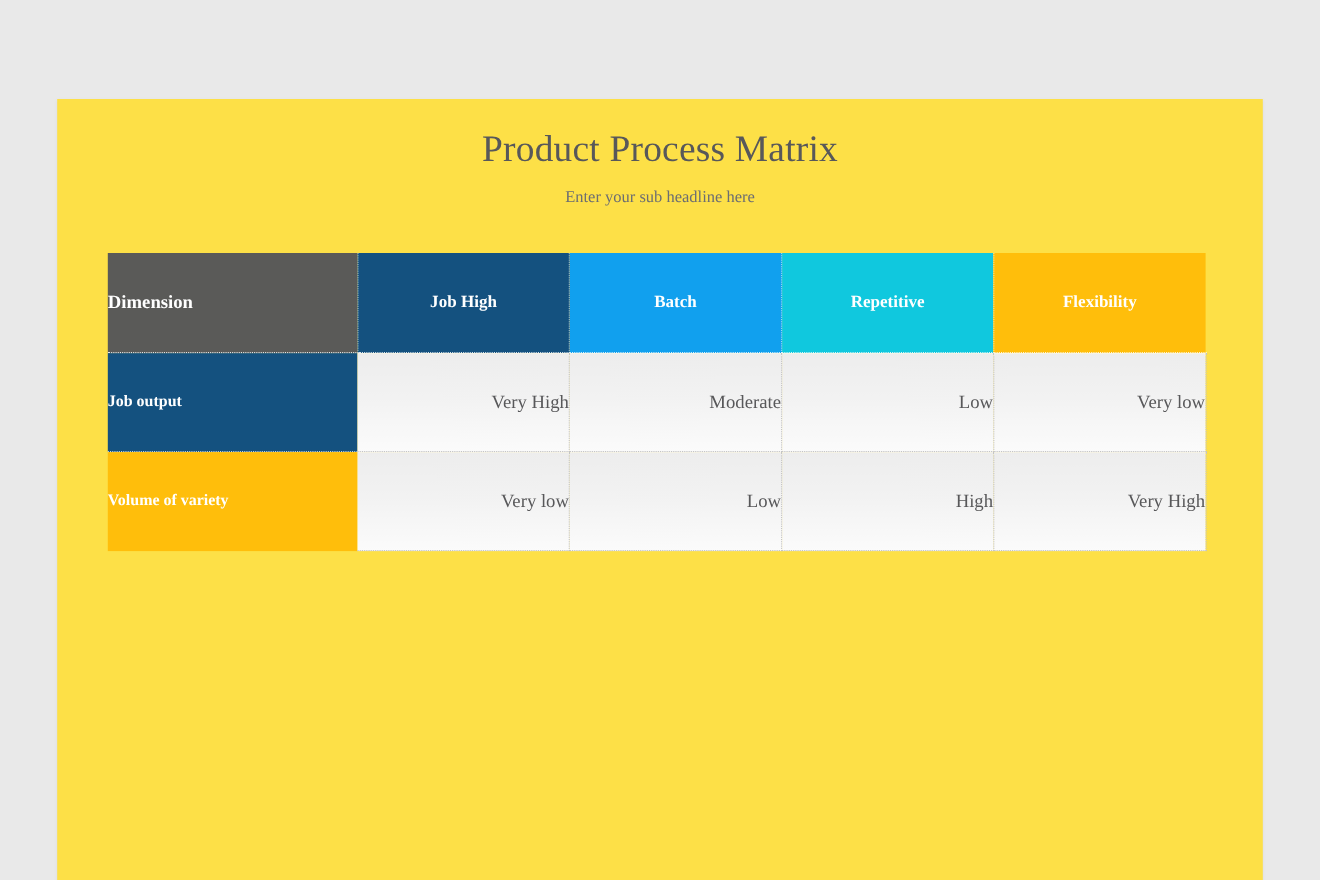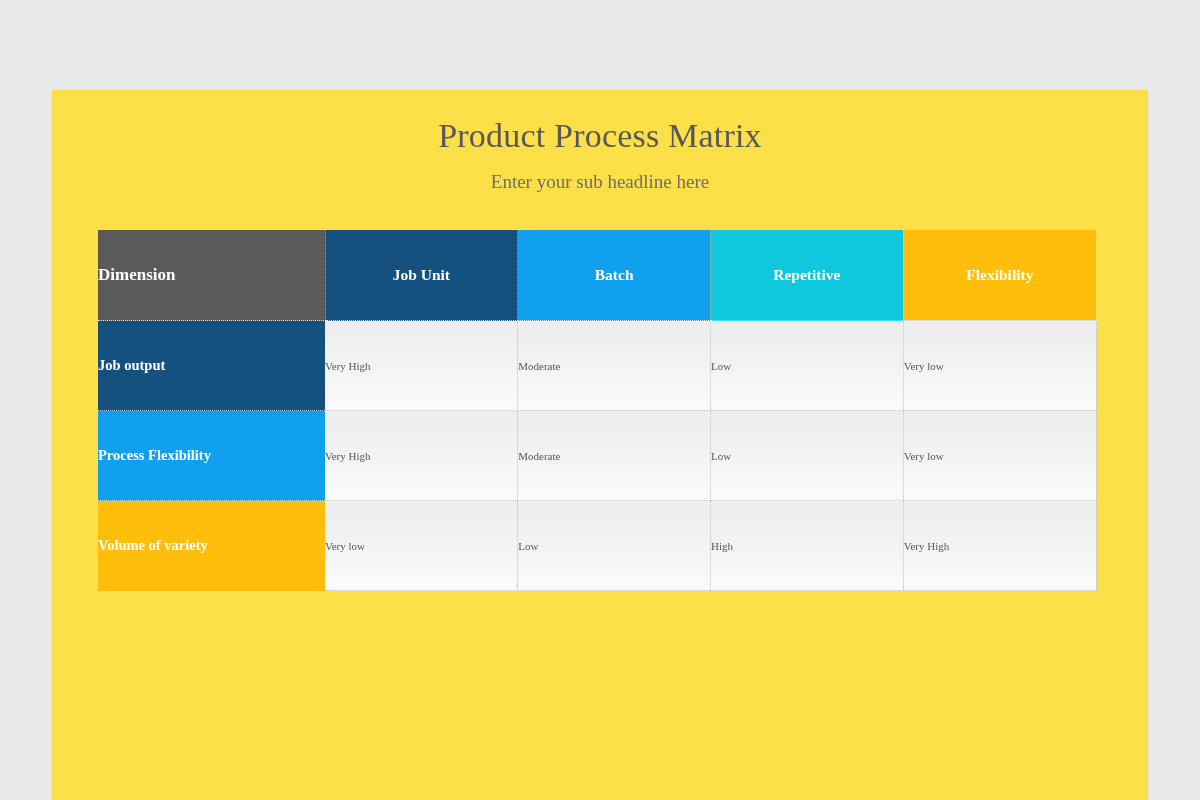--- a/index.html
+++ b/index.html
@@ -32,21 +32,21 @@
   }
   #page-title {
     font-size: 34px;
     font-weight: 400;
     color: #58585a;
     letter-spacing: 0.2px;
     line-height: 1.2;
     margin: 0;
   }
   #page-subtitle {
-    font-size: 19px;
+    font-size: 15px;
     font-weight: 400;
     color: #6d6e71;
     margin: 14px 0 0 0;
     line-height: 1.2;
   }
 
   
   #matrix-table {
     position: absolute;
     left: 46px;
@@ -92,22 +92,22 @@
     text-align: left;
     padding-left: 32px;
     border-bottom: 1px dotted rgba(255,255,255,0.75);
   }
   tr:last-child .rowlabel { border-bottom: none; }
 
   
   .cell {
     height: 89px;
     vertical-align: middle;
-    text-align: left;
-    font-size: 11px;
+    text-align: right;
+    font-size: 17px;
     font-weight: 400;
     color: #58585a;
     background: linear-gradient(to bottom, #ededed 0%, #f2f2f2 45%, #fbfbfb 100%);
     border-right: 1px dotted #c4c4c4;
     border-bottom: 1px dotted #c4c4c4;
   }
   .cell:last-child { border-right: 1px dotted #c4c4c4; }
   tr:last-child .cell { border-bottom: 1px dotted #c4c4c4; }
 </style>
 </head>
@@ -125,44 +125,37 @@
       <col class="col-dim">
       <col class="col-data">
       <col class="col-data">
       <col class="col-data">
       <col class="col-data">
     </colgroup>
 
     <thead>
       <tr>
         <th class="hdr hdr-dim" style="background:#5a5a58;">Dimension</th>
-        <th class="hdr" style="background:#14517f;">Job Unit</th>
+        <th class="hdr" style="background:#14517f;">Job High</th>
         <th class="hdr" style="background:#11a0ee;">Batch</th>
         <th class="hdr" style="background:#10c8de;">Repetitive</th>
         <th class="hdr" style="background:#ffbe0b;">Flexibility</th>
       </tr>
     </thead>
 
     <tbody>
 
       <tr>
         <td class="rowlabel" style="background:#14517f;">Job output</td>
         <td class="cell">Very High</td>
         <td class="cell">Moderate</td>
         <td class="cell">Low</td>
         <td class="cell">Very low</td>
       </tr>
 
-      <tr>
-        <td class="rowlabel" style="background:#11a0ee;">Process Flexibility</td>
-        <td class="cell">Very High</td>
-        <td class="cell">Moderate</td>
-        <td class="cell">Low</td>
-        <td class="cell">Very low</td>
-      </tr>
 
 
       <tr>
         <td class="rowlabel" style="background:#ffbe0b;">Volume of variety</td>
         <td class="cell">Very low</td>
         <td class="cell">Low</td>
         <td class="cell">High</td>
         <td class="cell">Very High</td>
       </tr>
 

